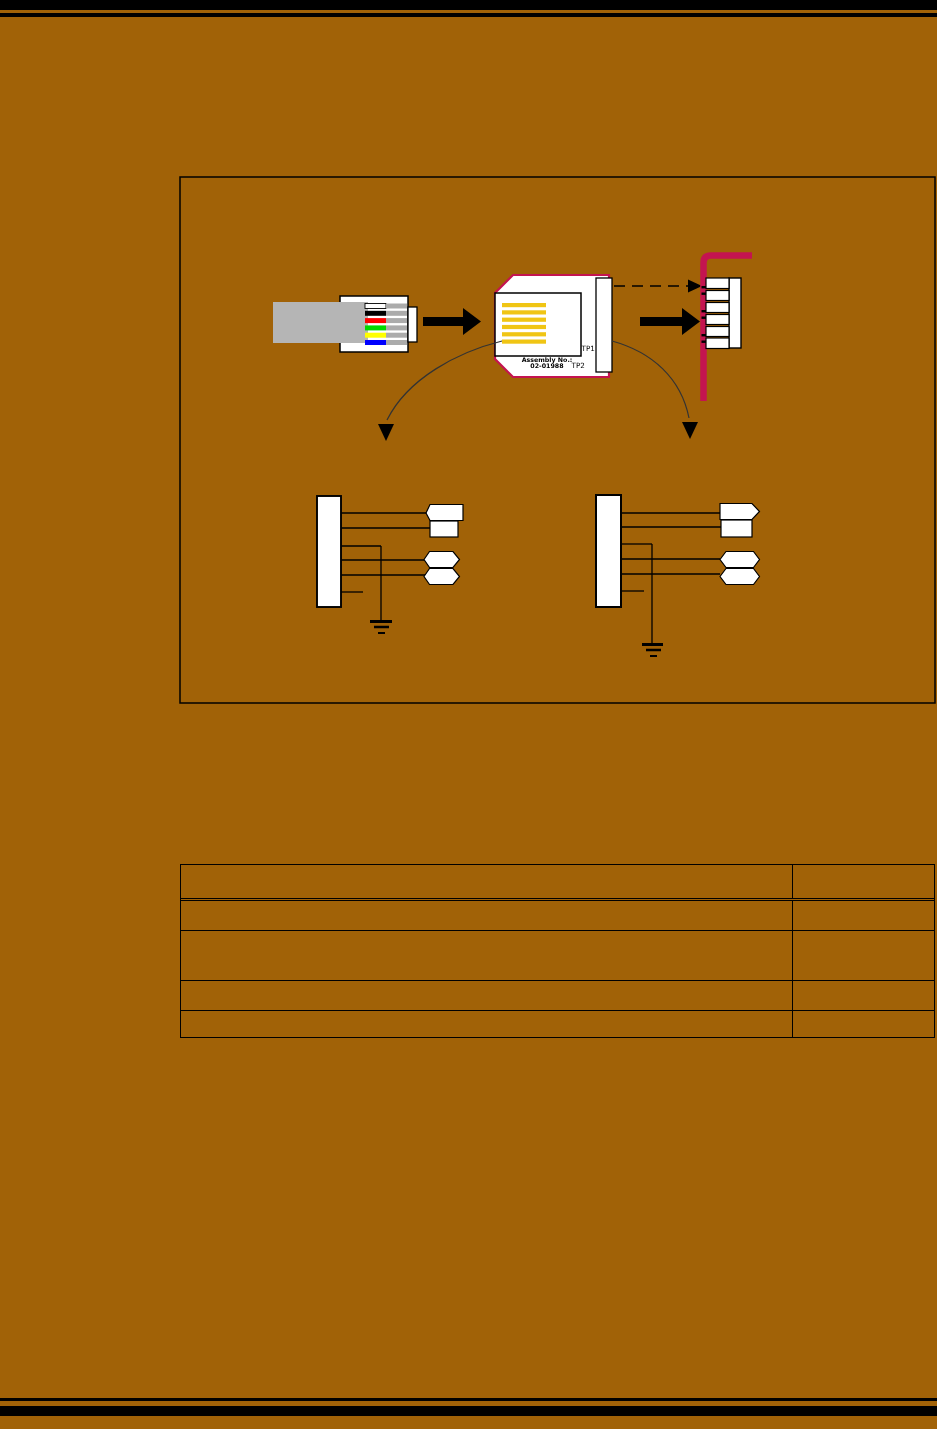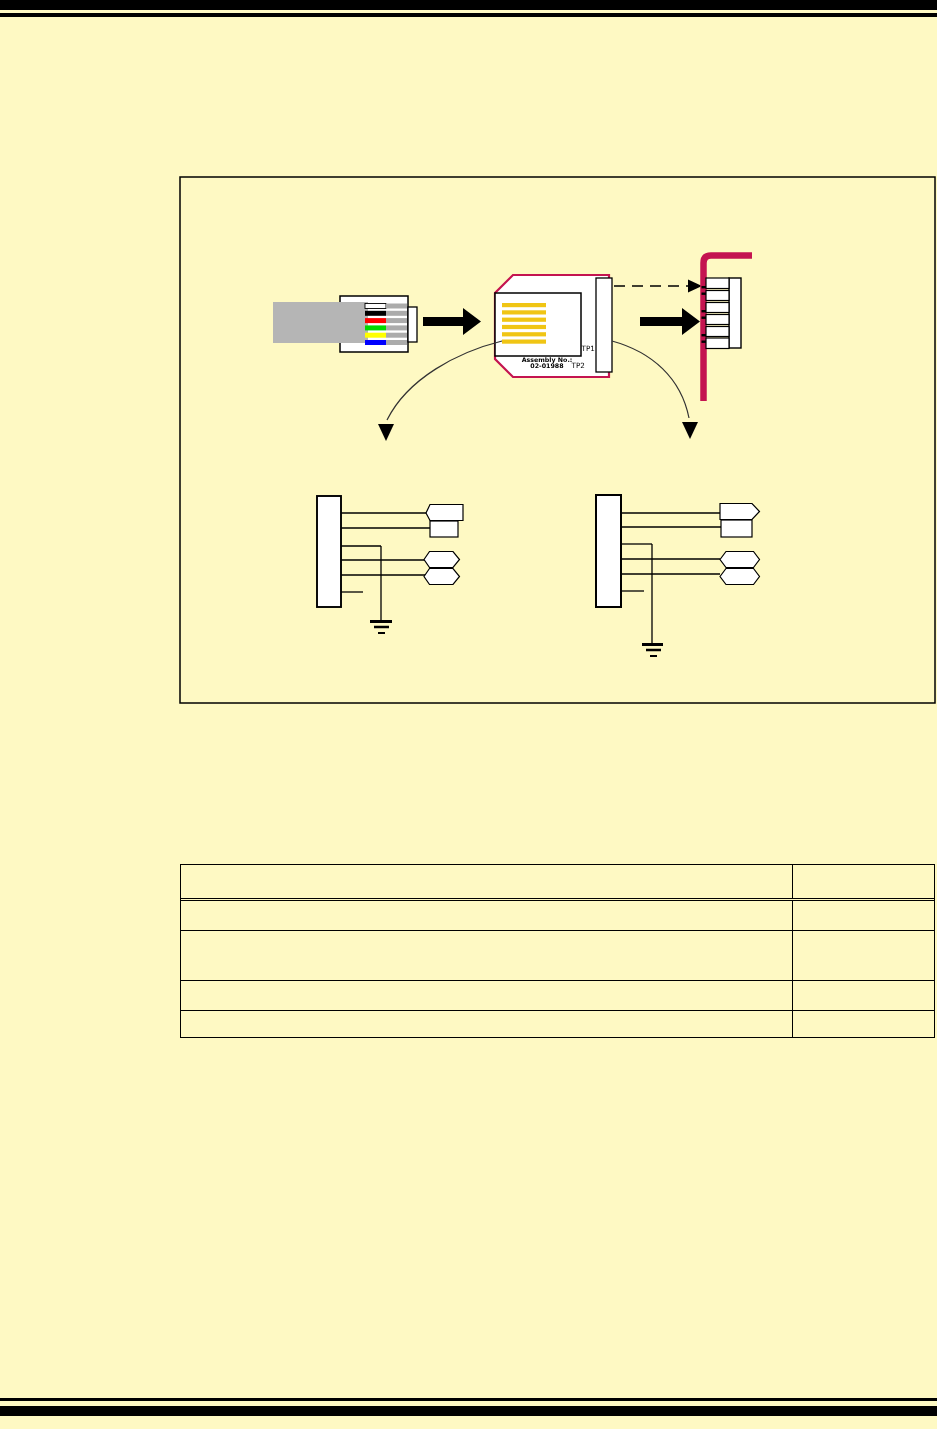--- a/index.html
+++ b/index.html
@@ -1,19 +1,19 @@
 <!DOCTYPE html>
 <html><head>
 <meta charset="utf-8">
 <style>
   * { margin:0; padding:0; box-sizing:border-box; }
   html,body { background:#ffffff; }
   .page {
     position:relative; width:937px; height:1429px;
-    background:#fef9c3; overflow:hidden;
+    background:#a16207; overflow:hidden;
     font-family:"DejaVu Sans", sans-serif;
   }
   .rule { position:absolute; left:0; right:0; background:#000; }
   .rule-top-thick    { top:0;      height:10px; }
   .rule-top-thin     { top:13px;   height:3.5px; }
   .rule-bottom-thin  { top:1398px; height:3px; }
   .rule-bottom-thick { top:1406px; height:10px; }
 
   .figure-svg { position:absolute; left:0; top:0; }
 

